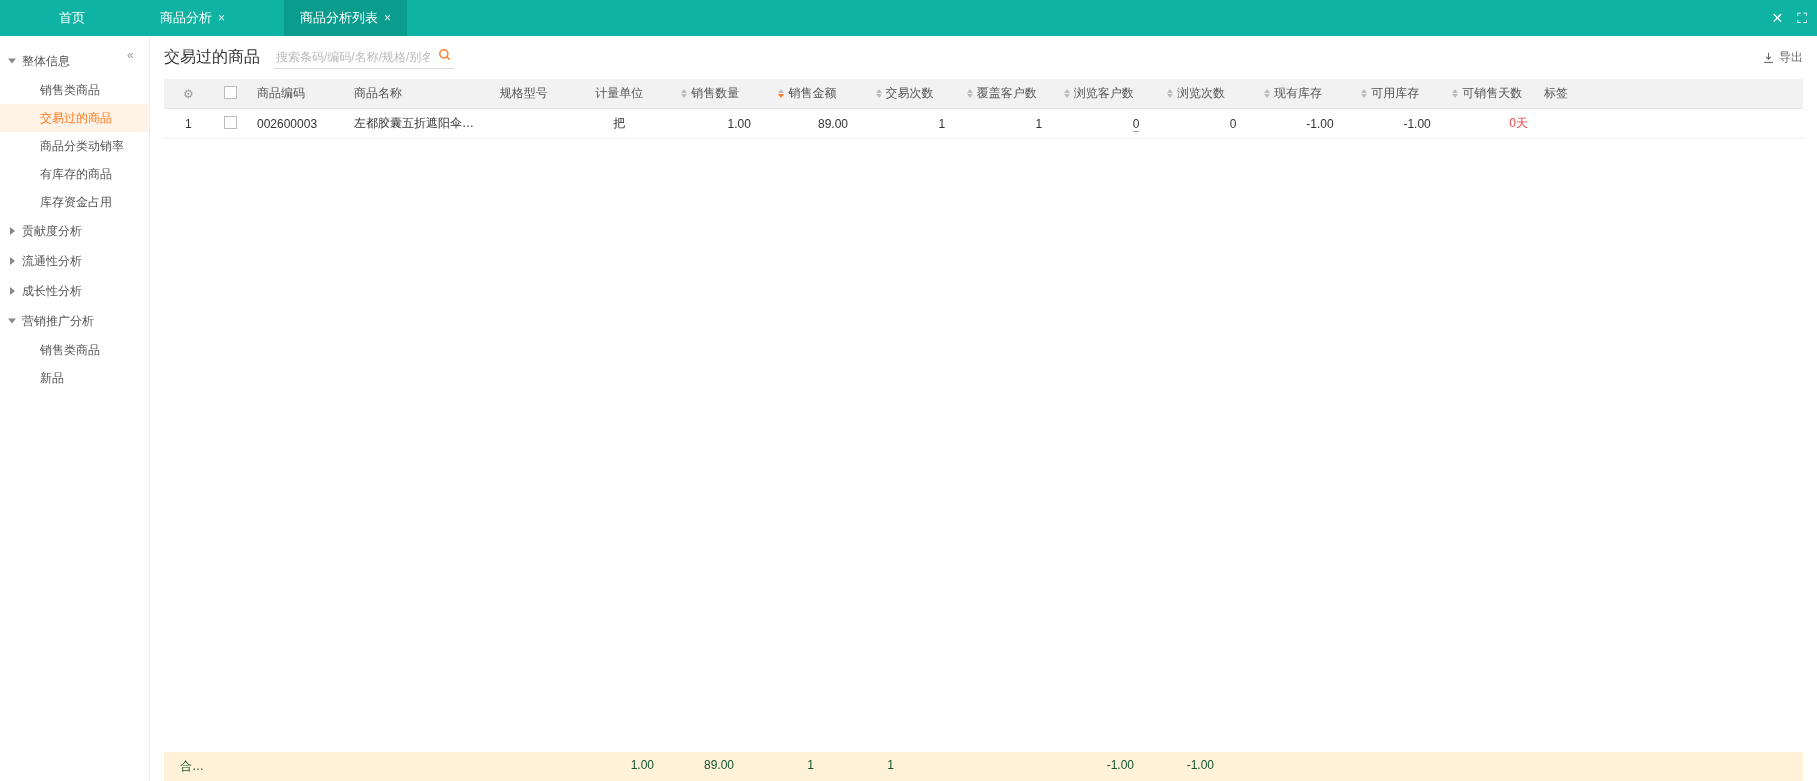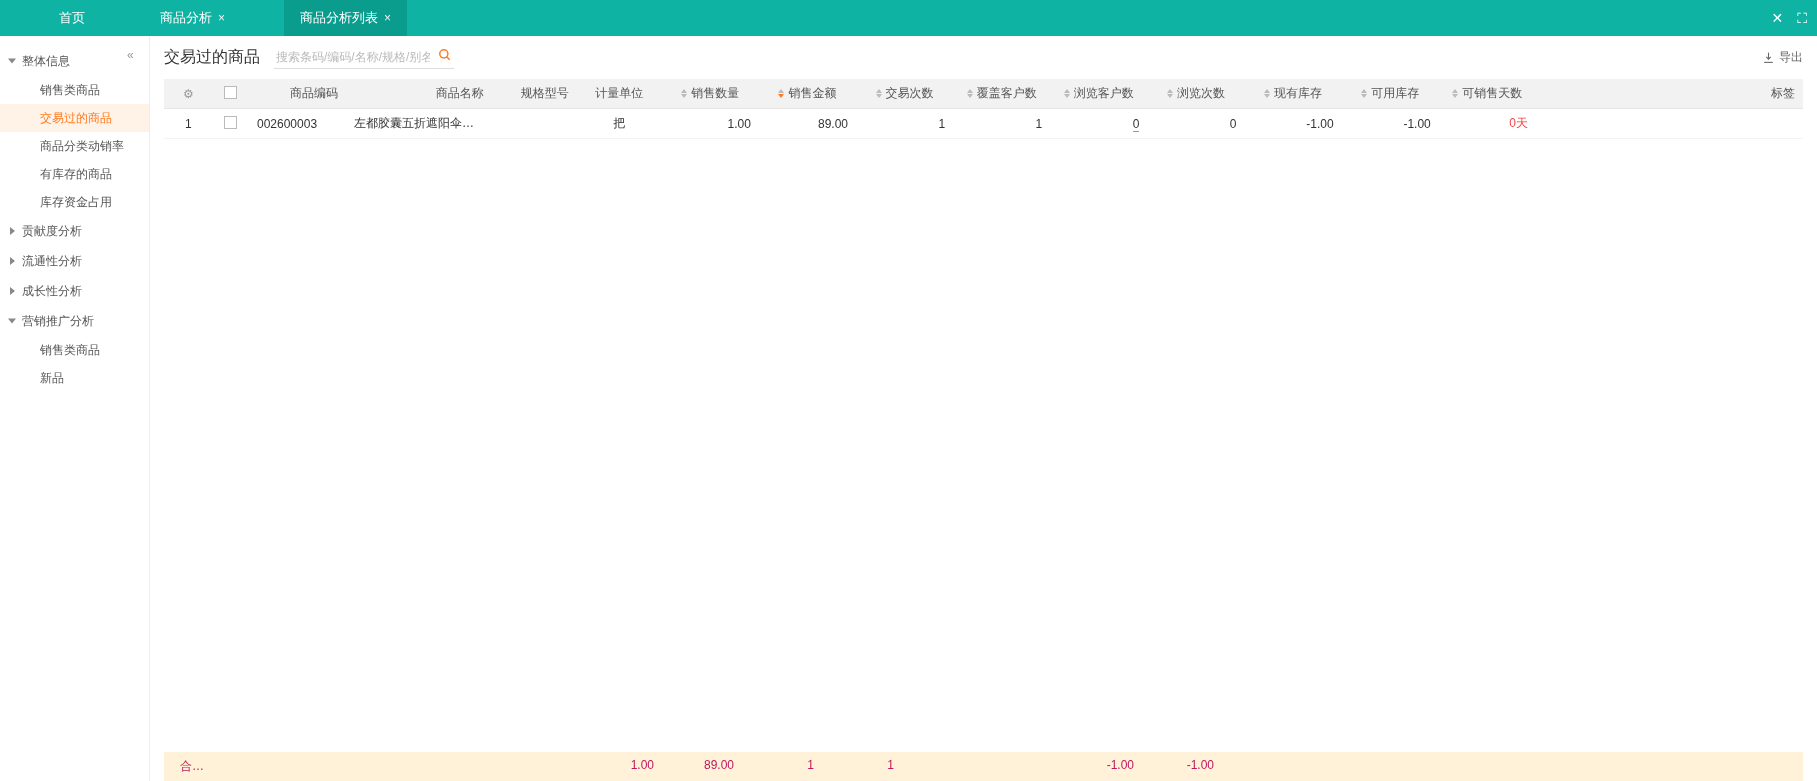--- a/index.html
+++ b/index.html
@@ -155,21 +155,21 @@
   }
   table {
     width: 100%;
     border-collapse: collapse;
     table-layout: fixed;
   }
   thead th {
     background: #f2f2f2;
     font-weight: normal;
     color: #555;
-    text-align: right;
+    text-align: left;
     padding: 6px 8px;
     border-bottom: 1px solid #e5e5e5;
     font-size: 12px;
     white-space: nowrap;
     overflow: hidden;
   }
   thead th.num { text-align: center; }
   tbody td {
     padding: 6px 8px;
     border-bottom: 1px solid #f3f3f3;
@@ -201,21 +201,21 @@
     cursor: pointer;
   }
   .gear { color: #999; cursor: pointer; }
   .underline-dashed { border-bottom: 1px dashed #999; cursor: pointer; }
   .red { color: #ef4444; }
 
   .footer-row {
     background: #fff2d8;
     display: flex;
     padding: 6px 8px;
-    color: #be185d;
+    color: #14532d;
     margin: 0 14px;
   }
   .footer-row .cell { white-space: nowrap; overflow: hidden; text-overflow: ellipsis; }
 </style>
 </head>
 <body>
 
 <div class="tabbar" id="tabbar">
   <div class="tab">
       <span>首页</span>

